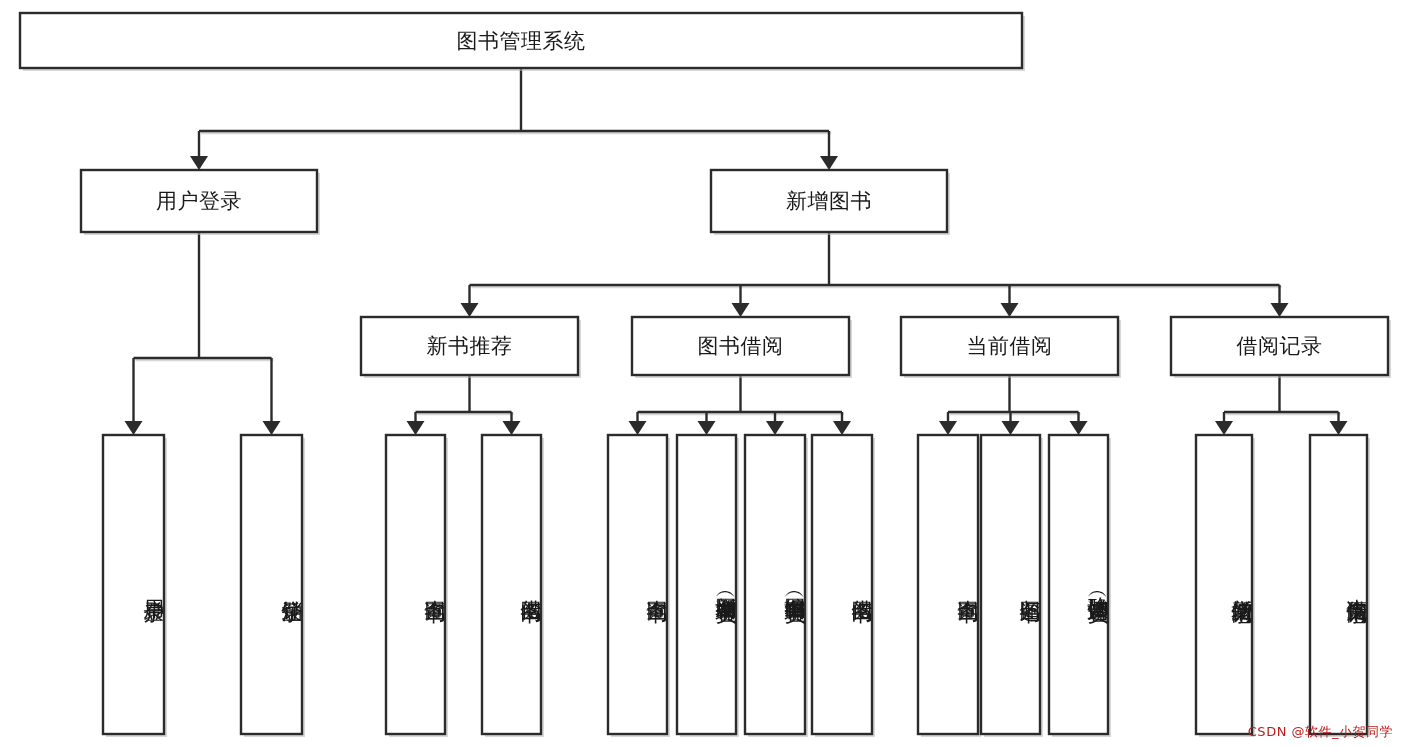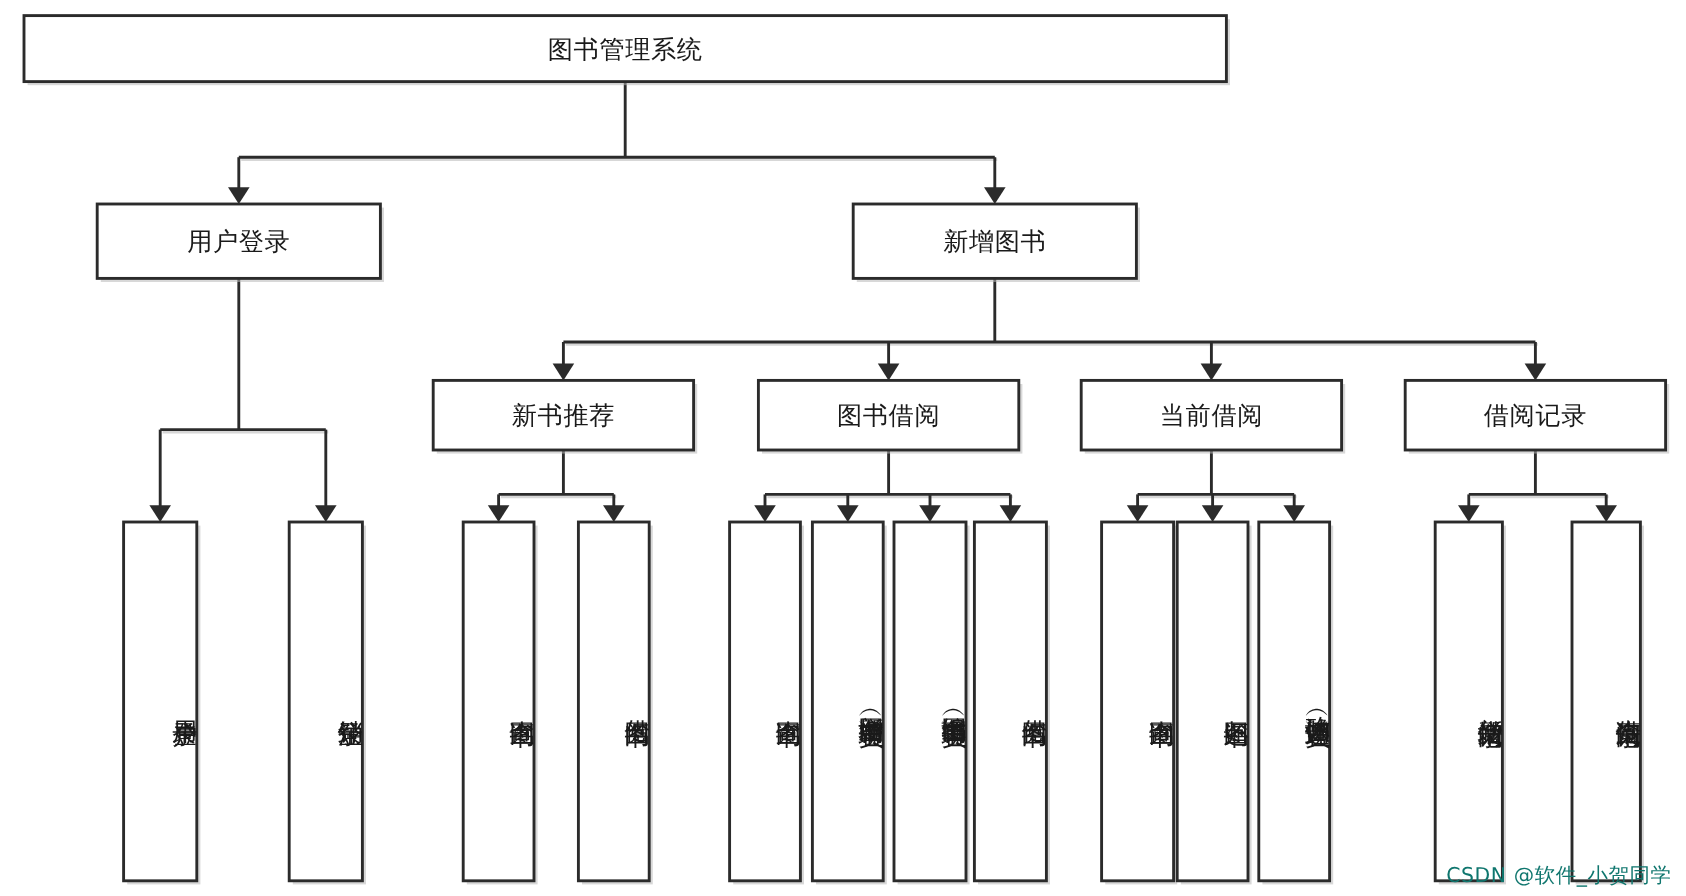--- a/index.html
+++ b/index.html
@@ -77,22 +77,22 @@
     align-items: center;
     justify-content: center;
     pointer-events: none;
     letter-spacing: 0.5px;
   }
   #watermark {
     position: absolute;
     right: 12px;
     bottom: 6px;
     font-family: "DejaVu Sans", "Liberation Sans", sans-serif;
-    font-size: 17px;
-    color: #0f766e;
+    font-size: 13px;
+    color: #b91c1c;
     letter-spacing: 0.5px;
     user-select: none;
   }
 </style>
 </head>
 <body>
 
 <div id="diagram-root">
   <svg class="diagram" id="diagram-svg" viewBox="0 0 1405 747">
       <g>

